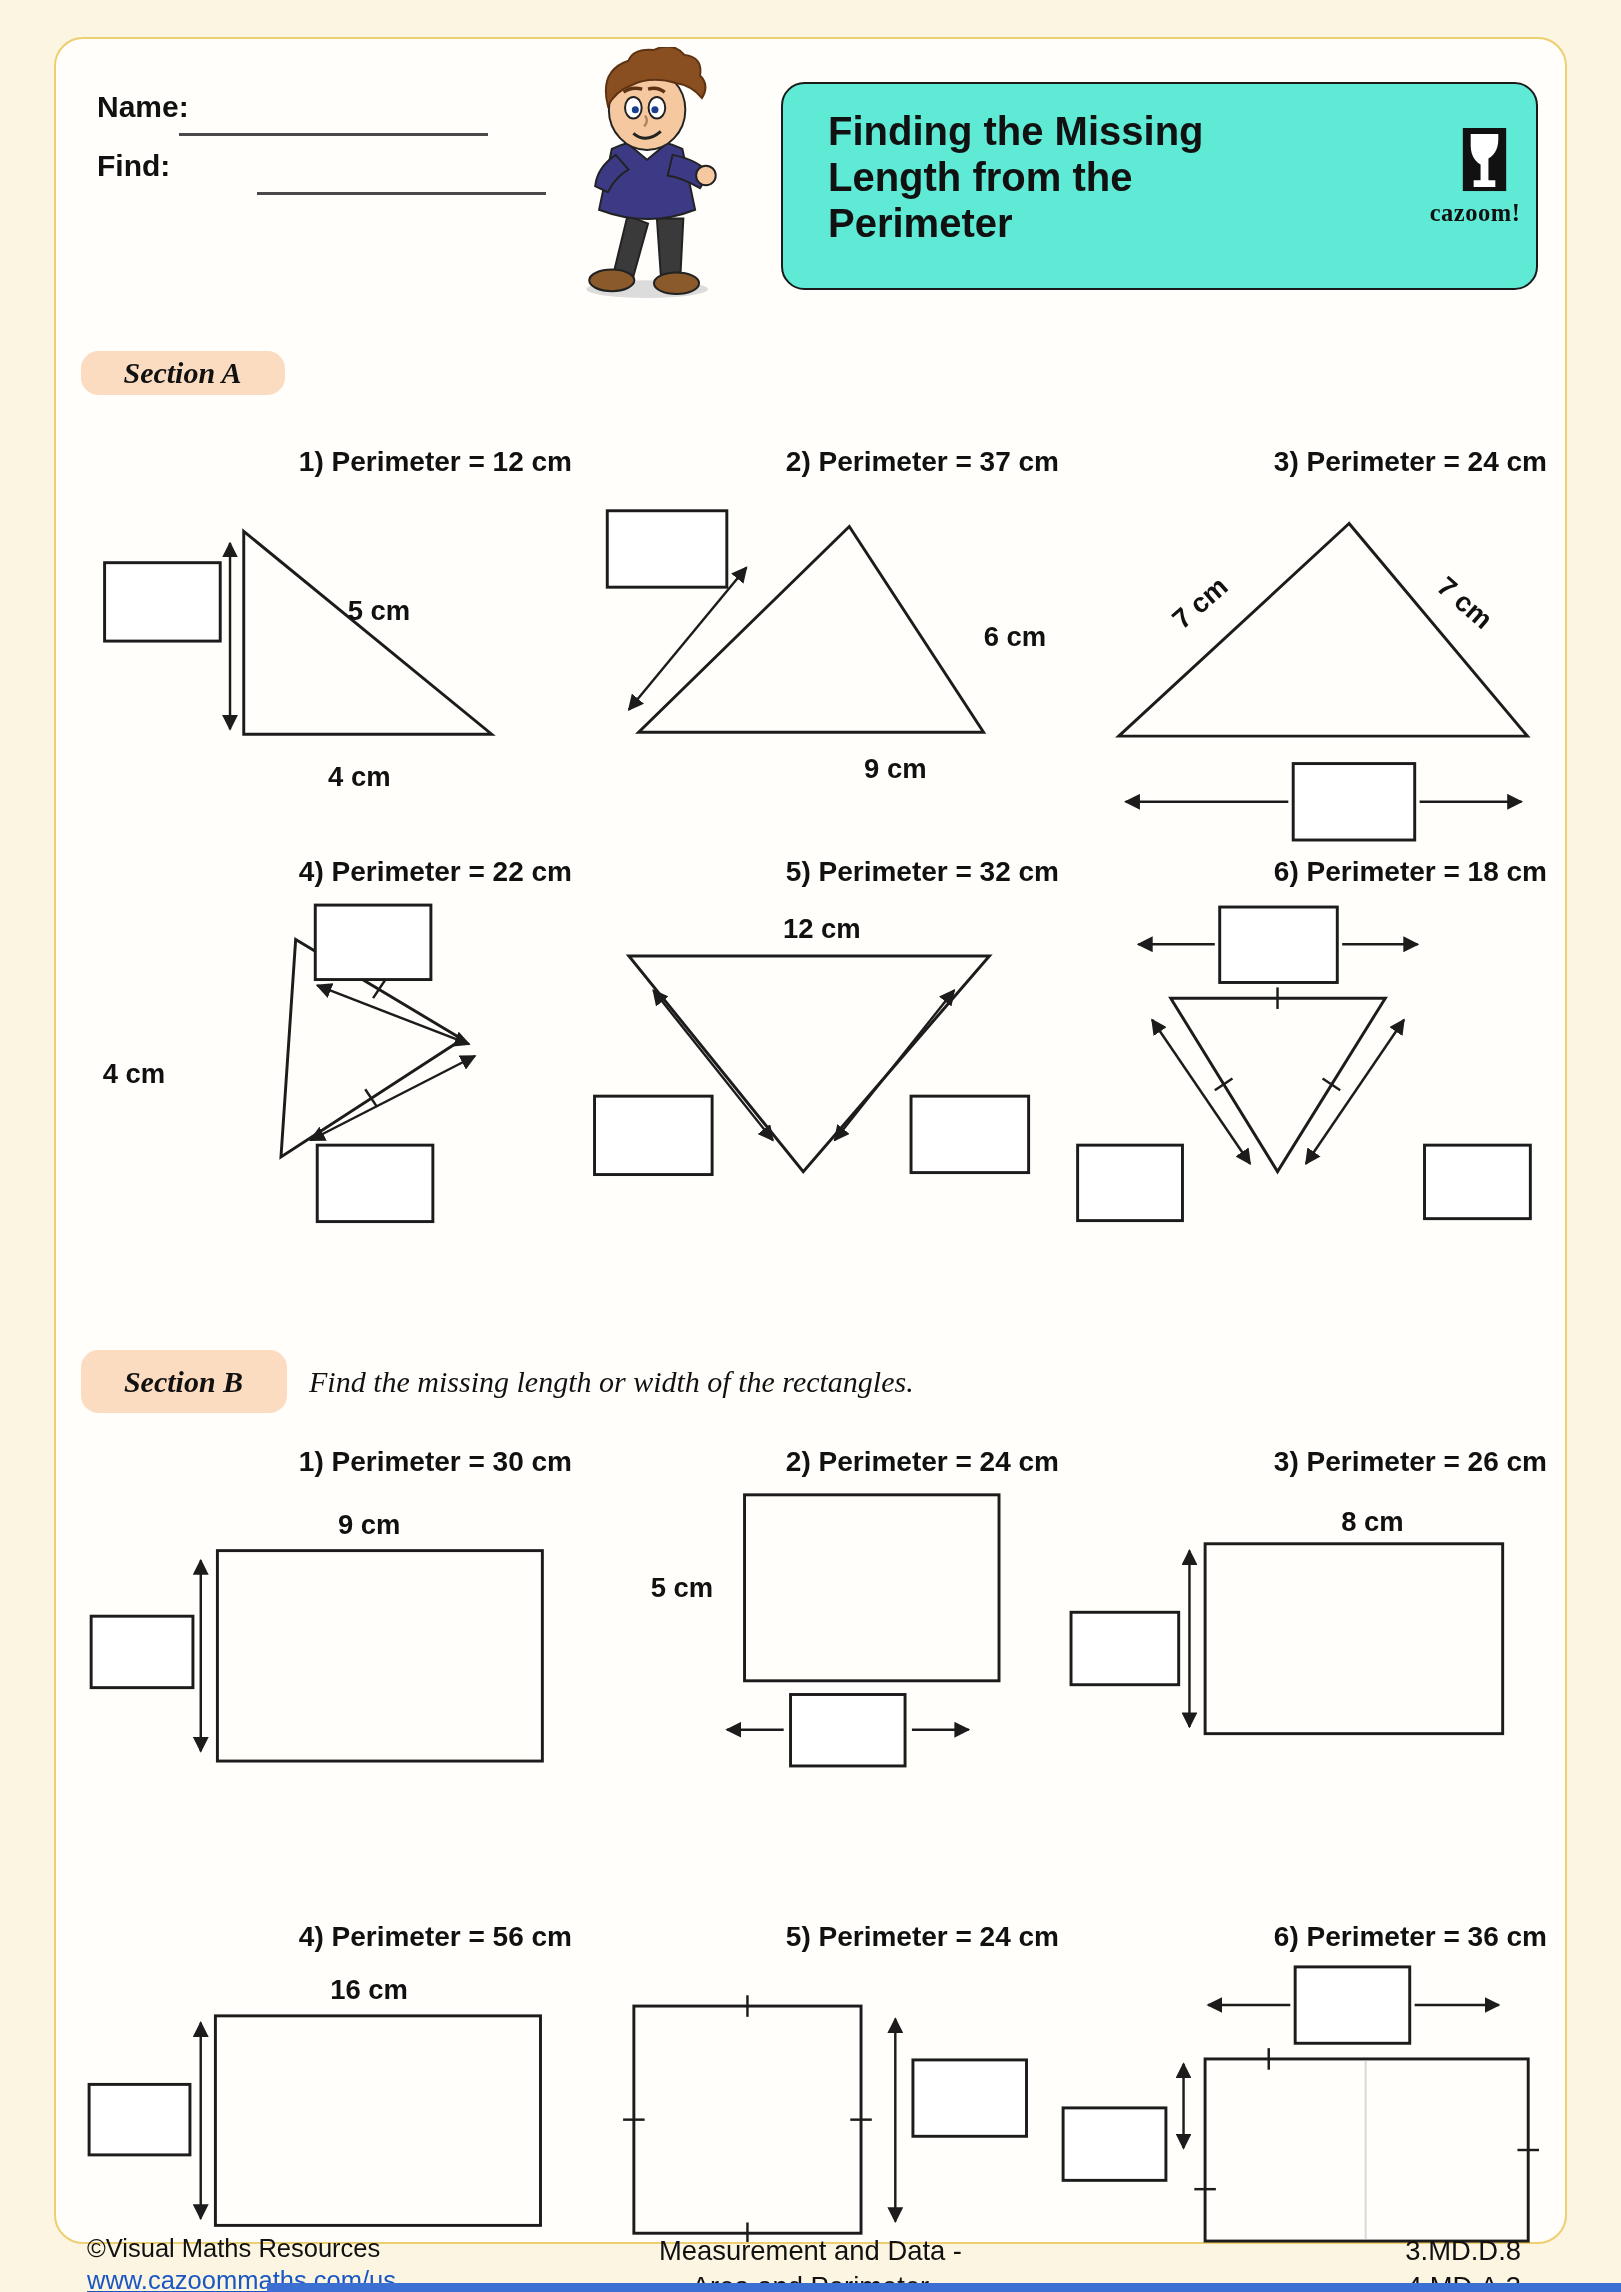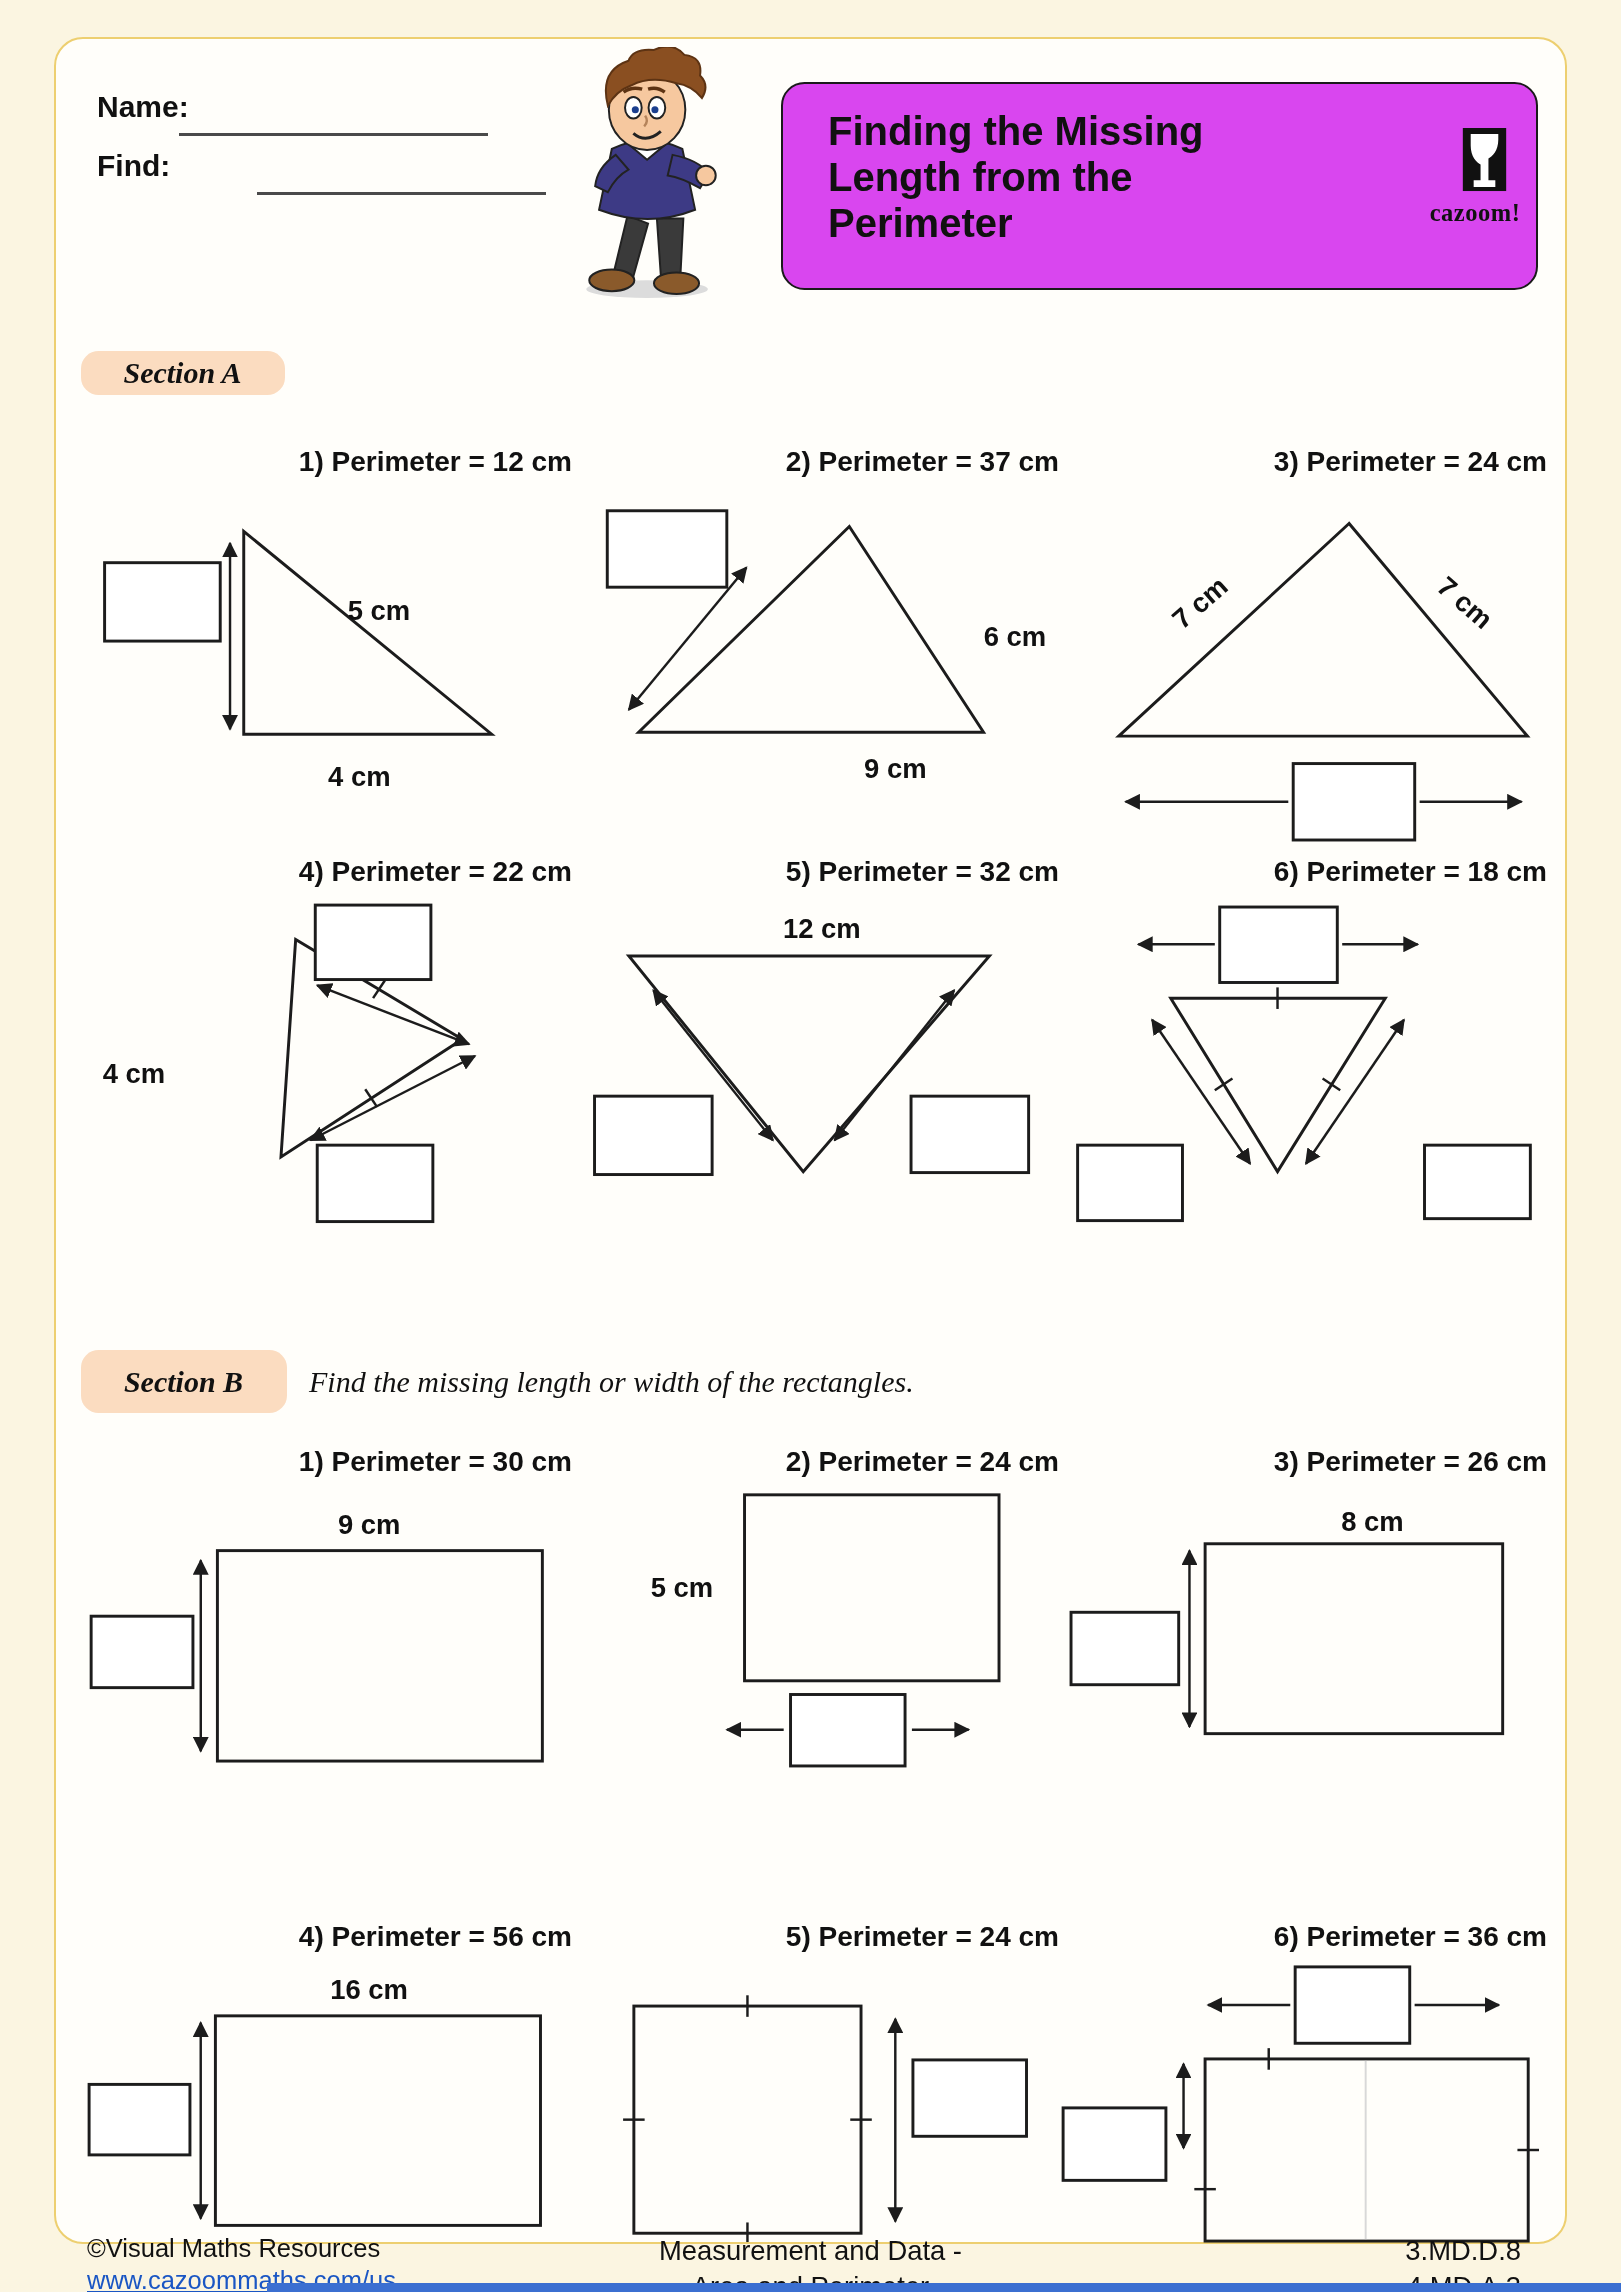--- a/index.html
+++ b/index.html
@@ -21,21 +21,21 @@
   
   .hlabel { position:absolute; font-size:30px; font-weight:bold;text-align:center; }
   #name-label { left:41px; top:51px; }
   #date-label { left:41px; top:110px; }
   .write-line { position:absolute; height:2.9px; background:#4a4a4a; }
   #name-line { left:123px; top:94px; width:309px; }
   #date-line { left:201px; top:153px; width:289px; }
   #character { position:absolute; left:495px; top:7.8px; }
   #title-box {
     position:absolute; left:725px; top:43px; width:757px; height:208px;
-    border:2.9px solid #1a1a1a; border-radius:23.5px; background:#d946ef;
+    border:2.9px solid #1a1a1a; border-radius:23.5px; background:#5eead4;
     padding:23.5px 157px 0 45px;
   }
   .title-line { font-size:40px; font-weight:bold; line-height:1.16; }
   #logo { position:absolute; right:15.7px; top:44px; width:127px; text-align:right; }
   #logo-text { font-family:"Liberation Serif", serif; font-weight:bold; font-size:24.5px; margin-top:2px; letter-spacing:0.5px; }
   
   .badge {
     position:absolute; background: var(--badge-bg, #FBDCC0);
     border-radius:17.6px; display:flex; align-items:center; justify-content:center;
     font-family:"Liberation Serif", serif; font-weight:bold; font-style:italic; font-size:30px;

